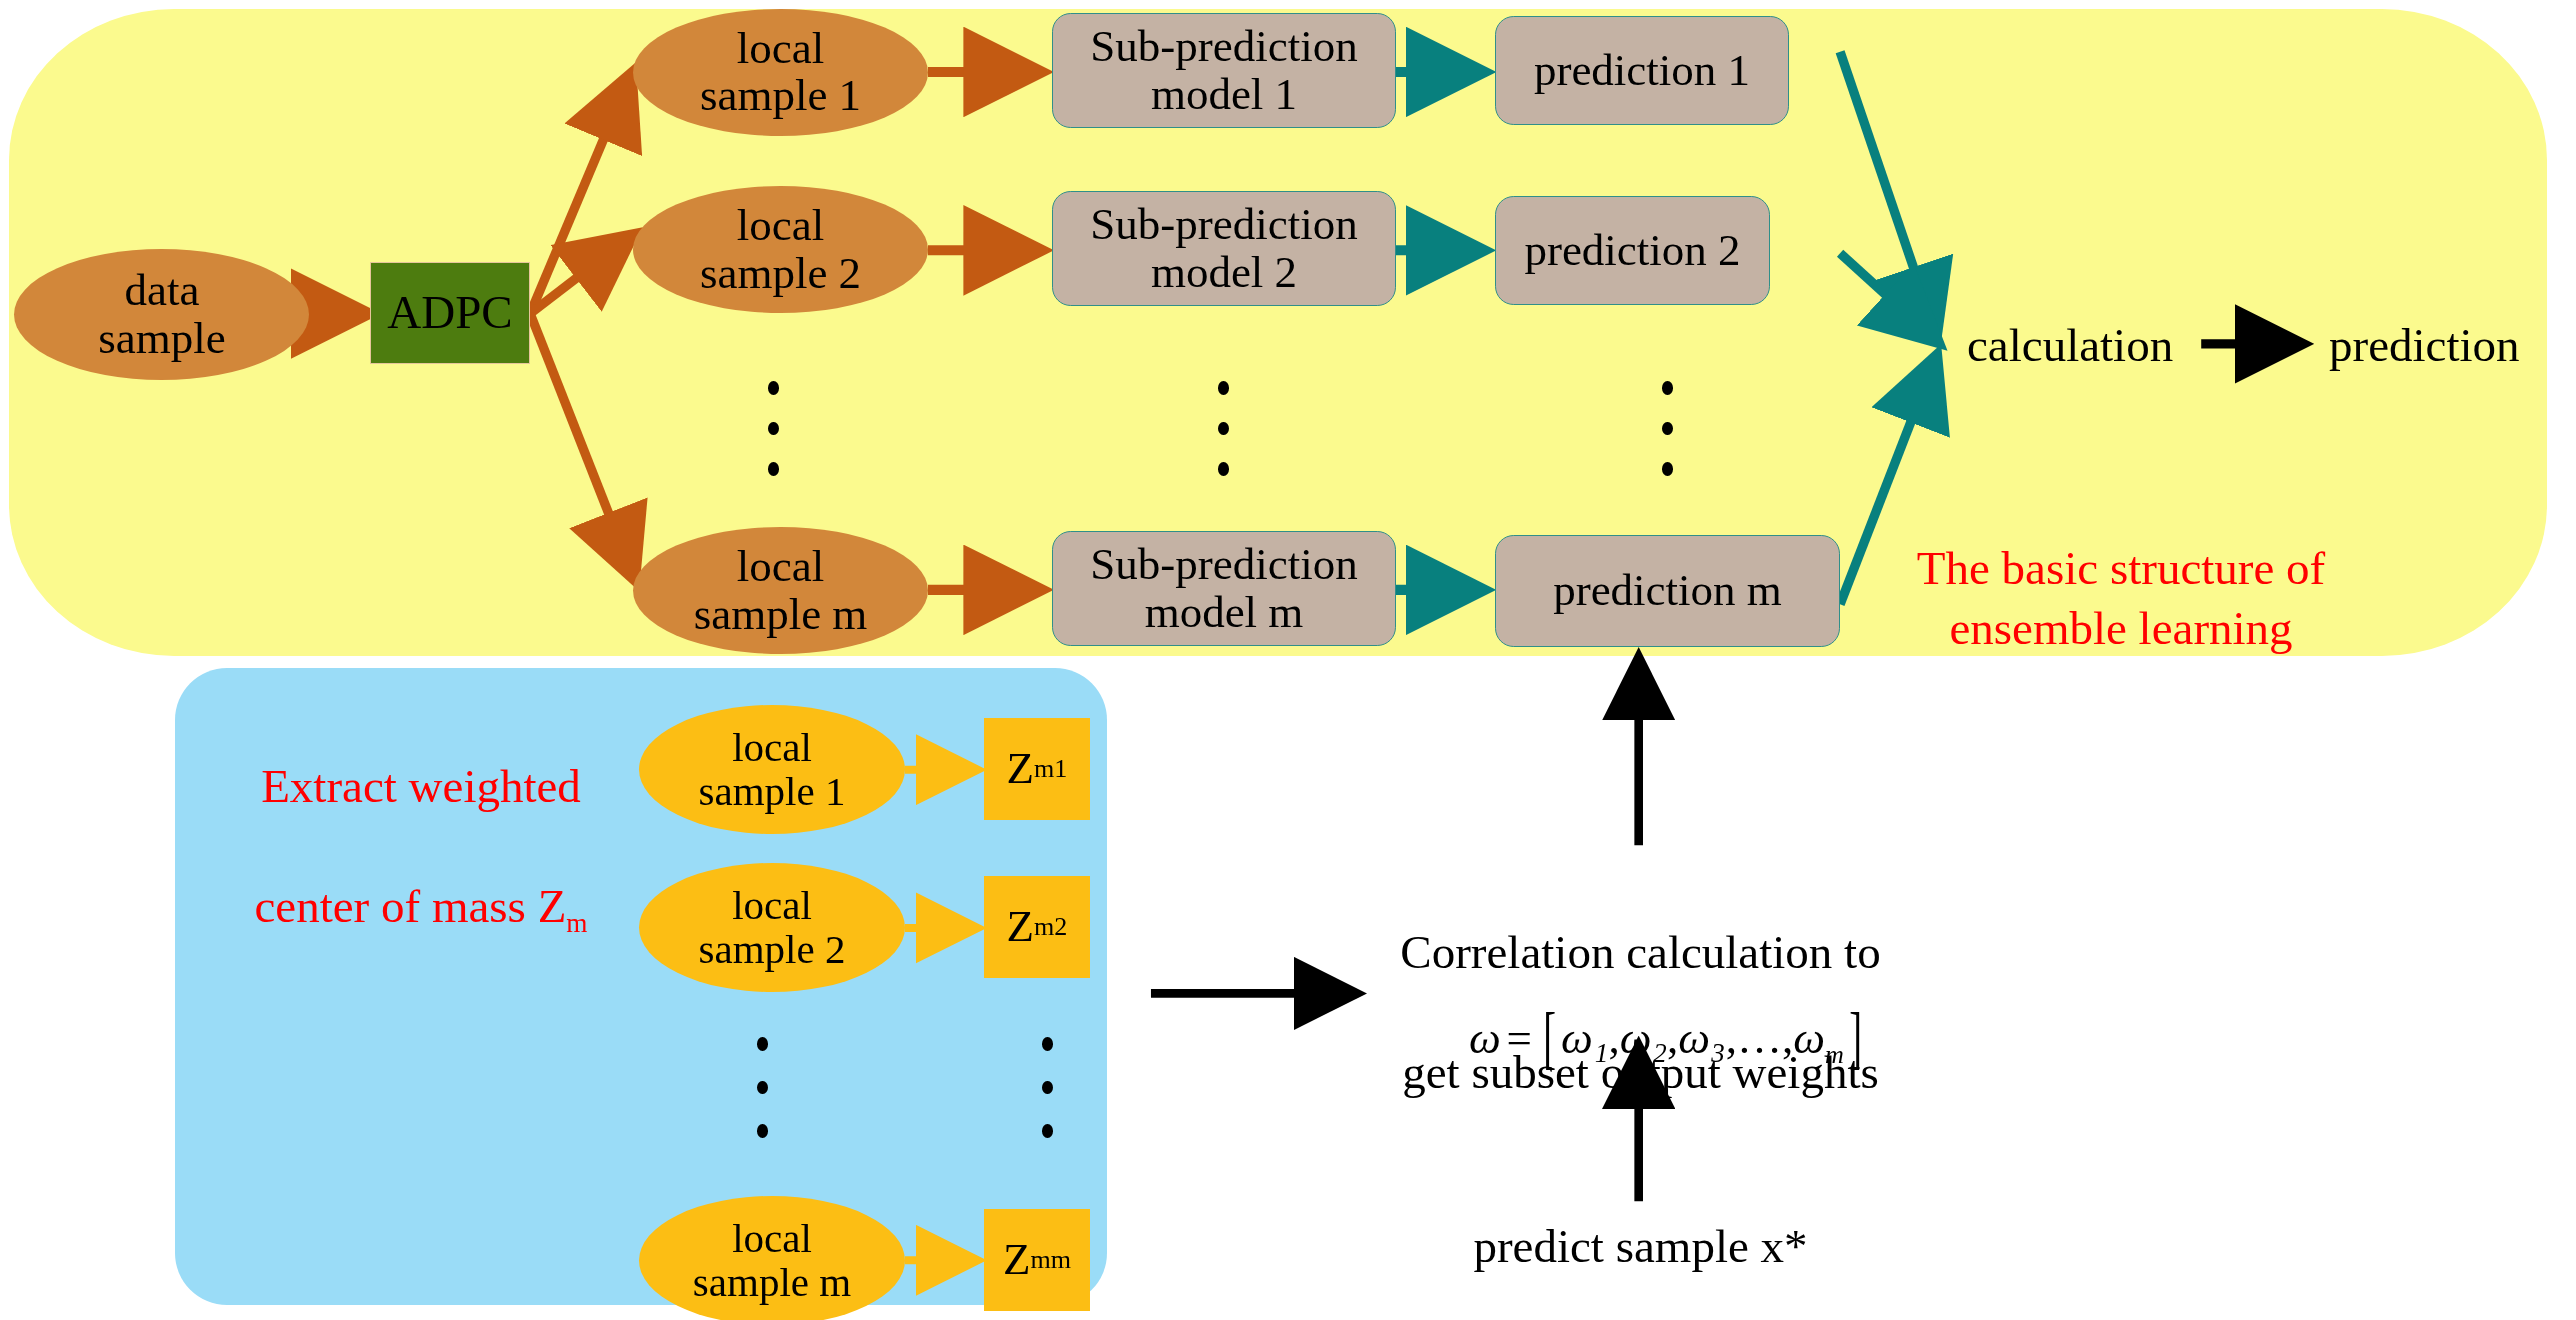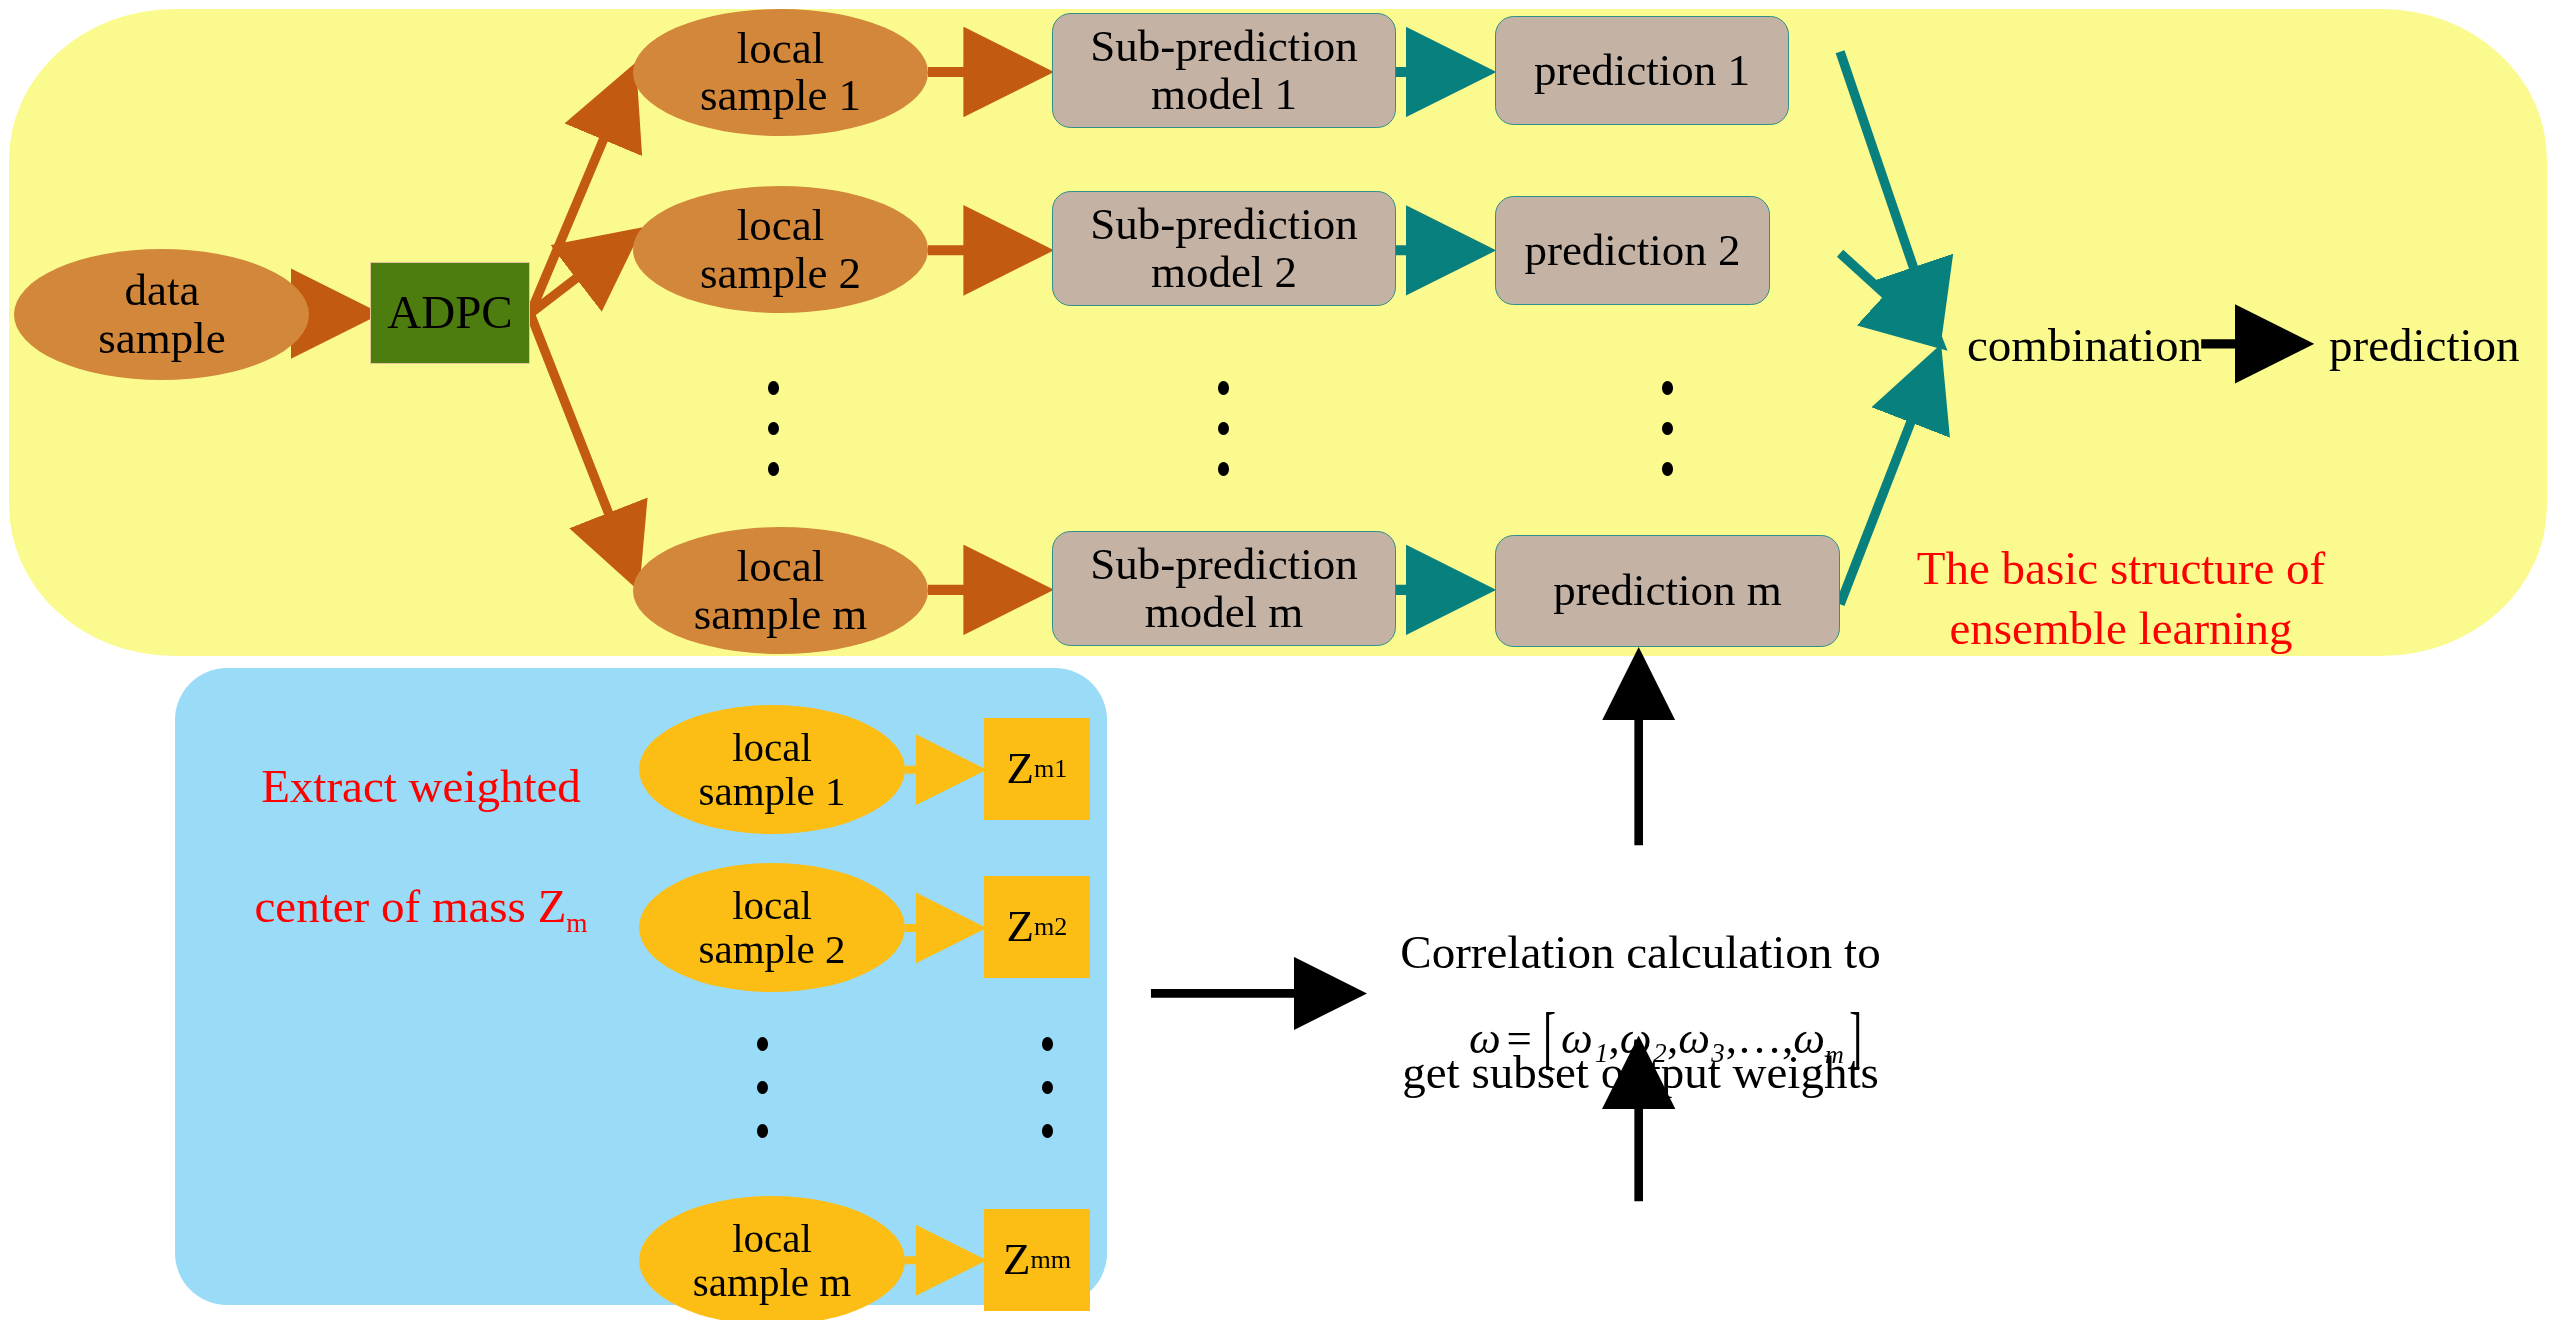--- a/index.html
+++ b/index.html
@@ -218,21 +218,21 @@
     <i></i>
     <i></i>
     <i></i>
   </div>
   <div class="vdots" style="left:1662px; top:381px; width:11.5px; height:95px;">
     <i></i>
     <i></i>
     <i></i>
   </div>
 
-  <div class="txt" style="left:1967px; top:315px; width:237px;">combination</div>
+  <div class="txt" style="left:1967px; top:315px; width:237px;">calculation</div>
   <div class="txt" style="left:2329px; top:315px; width:237px;">prediction</div>
 
   <div class="txt-red" style="left:1819px; top:538px; width:604px;font-family:Liberation Serif, serif;">The basic structure of
 ensemble learning</div>
 
   <div class="txt-red" style="left:205px; top:696px; width:432px; text-align:center;">
     <span>Extract weighted</span><br>
     <span><span>center of mass Z</span><span class="sub">m</span></span>
   </div>
 
@@ -277,15 +277,16 @@
       <i>ω₁</i>
       <span>,</span>
       <i>ω₂</i>
       <span>,</span>
       <i>ω₃</i>
       <span>,…,</span>
       <i><span>ω</span><span class="sub">m</span></i>
       <span class="brk">]</span>
   </div>
 
+  <div class="txt txt-center" style="left:1432px; top:1216px; width:417px;">predict sample x*</div>
 
 </div>
 
 
 </body></html>

